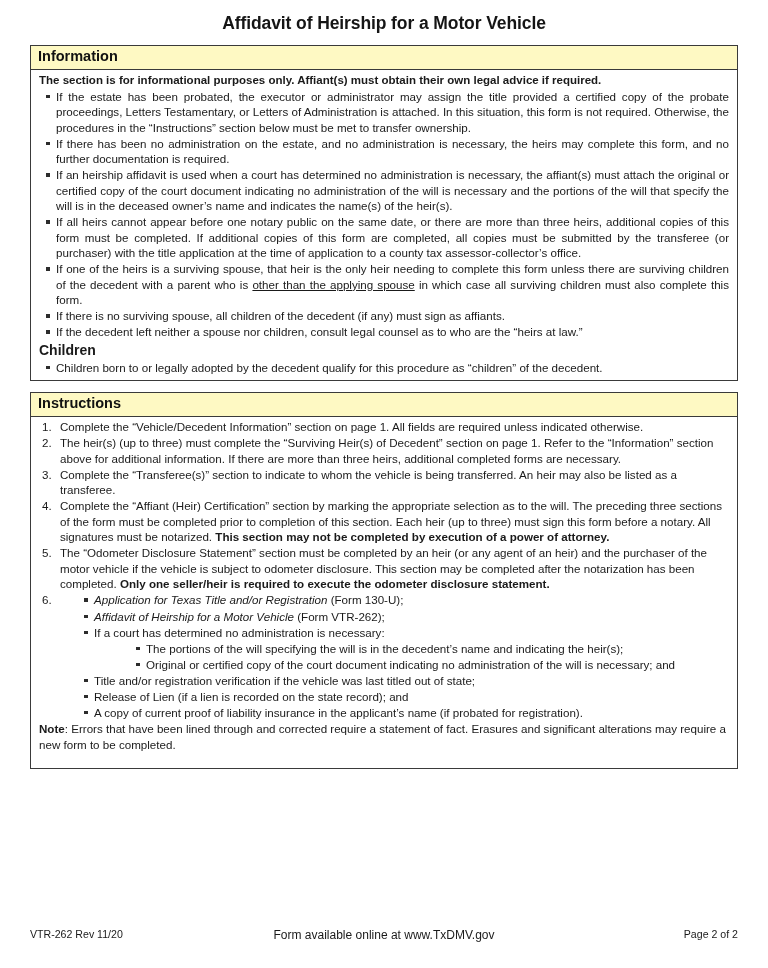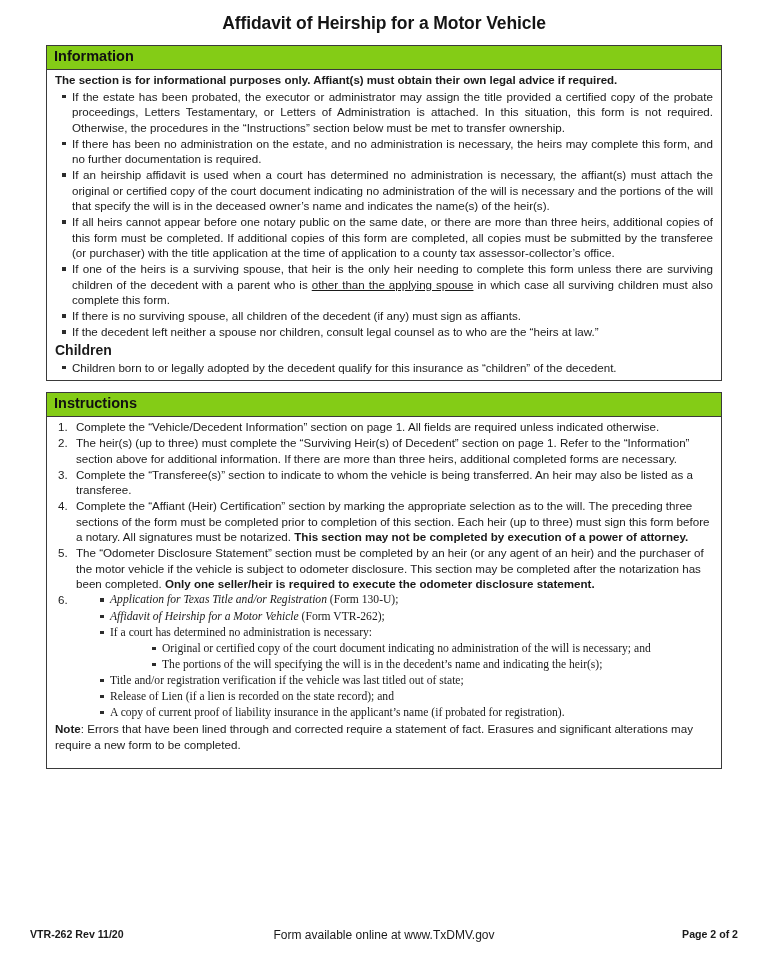--- a/index.html
+++ b/index.html
@@ -13,40 +13,40 @@
     font-family: "Liberation Sans", sans-serif;
     color: #1a1a1a;
     position: relative;
     overflow: hidden;
   }
   .page {
     width: 768px;
     height: 964px;
     position: relative;
     box-sizing: border-box;
-    padding: 0 46px;
+    padding: 0 30px;
   }
   .doc-title {
     text-align: center;
     font-size: 17.5px;
     font-weight: bold;
     letter-spacing: -0.1px;
     padding-top: 13px;
     padding-bottom: 0;
     margin: 0;
     color: #151515;
   }
   .section-box {
     border: 1.5px solid #3a3a3a;
     box-sizing: border-box;
     margin-top: 11px;
     background: #fff;
   }
   .section-header {
-    background: #84cc16;
+    background: #fef9c3;
     border-bottom: 1.5px solid #3a3a3a;
     font-size: 14.5px;
     font-weight: bold;
     padding: 2px 7px 3px 7px;
     line-height: 1.22;
     color: #111;
   }
   .section-body {
     padding: 2px 8px 4px 8px;
     font-size: 11.6px;
@@ -104,21 +104,20 @@
     top: 0;
     width: 14px;
     text-align: left;
   }
   ul.sq.inner {
     margin-top: 0.5px;
   }
   ul.sq.inner > li {
     padding-left: 18px;
     text-align: left;
-    font-family: Liberation Serif, serif;
   }
   ul.sq.inner > li::before {
     left: 8px;
   }
   ul.sq.inner2 > li {
     padding-left: 18px;
   }
   ul.sq.inner2 > li::before {
     left: 8px;
   }
@@ -145,21 +144,21 @@
     color: #1a1a1a;
   }
   .footer-center {
     position: absolute;
     left: 0;
     right: 0;
     text-align: center;
     font-size: 12px;
     pointer-events: none;
   }
-  .footer-left, .footer-right { z-index: 2; font-weight: bold; }
+  .footer-left, .footer-right { z-index: 2; }
 </style>
 </head>
 <body>
 
 <div class="page">
 
   <h1 class="doc-title">Affidavit of Heirship for a Motor Vehicle</h1>
 
   <div class="section-box">
     <div class="section-header">Information</div>
@@ -173,21 +172,21 @@
         <li>If an heirship affidavit is used when a court has determined no administration is necessary, the affiant(s) must attach the original or certified copy of the court document indicating no administration of the will is necessary and the portions of the will that specify the will is in the deceased owner’s name and indicates the name(s) of the heir(s).</li>
         <li>If all heirs cannot appear before one notary public on the same date, or there are more than three heirs, additional copies of this form must be completed.  If additional copies of this form are completed, all copies must be submitted by the transferee (or purchaser) with the title application at the time of application to a county tax assessor-collector’s office.</li>
         <li><span>If one of the heirs is a surviving spouse, that heir is the only heir needing to complete this form unless there are surviving children of the decedent with a parent who is </span><u>other than the applying spouse</u><span> in which case all surviving children must also complete this form.</span></li>
         <li class="nojust">If there is no surviving spouse, all children of the decedent (if any) must sign as affiants.</li>
         <li class="nojust">If the decedent left neither a spouse nor children, consult legal counsel as to who are the “heirs at law.”</li>
       </ul>
 
       <p class="subhead">Children</p>
 
       <ul class="sq">
-        <li class="nojust">Children born to or legally adopted by the decedent qualify for this insurance as “children” of the decedent.</li>
+        <li class="nojust">Children born to or legally adopted by the decedent qualify for this procedure as “children” of the decedent.</li>
       </ul>
 
     </div>
   </div>
 
   <div class="section-box">
     <div class="section-header">Instructions</div>
     <div class="section-body">
 
       <ol class="num">
@@ -198,22 +197,22 @@
         <li class="nojust"><span>The “Odometer Disclosure Statement” section must be completed by an heir (or any agent of an heir) and the purchaser of the motor vehicle if the vehicle is subject to odometer disclosure.  This section may be completed after the notarization has been completed.  </span><b>Only one seller/heir is required to execute the odometer disclosure statement.</b></li>
         <li>
           <div class="sub-list-wrap">
             <ul class="sq inner">
               <li><i>Application for Texas Title and/or Registration</i><span> (Form 130-U);</span></li>
               <li><i>Affidavit of Heirship for a Motor Vehicle</i><span> (Form VTR-262);</span></li>
               <li>
                 <span>If a court has determined no administration is necessary:</span>
                 <div class="sub-list-wrap2">
                   <ul class="sq inner2">
+                    <li>The portions of the will specifying the will is in the decedent’s name and indicating the heir(s);</li>
                     <li>Original or certified copy of the court document indicating no administration of the will is necessary; and</li>
-                    <li>The portions of the will specifying the will is in the decedent’s name and indicating the heir(s);</li>
                   </ul>
                 </div>
               </li>
               <li>Title and/or registration verification if the vehicle was last titled out of state;</li>
               <li>Release of Lien (if a lien is recorded on the state record); and</li>
               <li>A copy of current proof of liability insurance in the applicant’s name (if probated for registration).</li>
             </ul>
           </div>
         </li>
       </ol>

